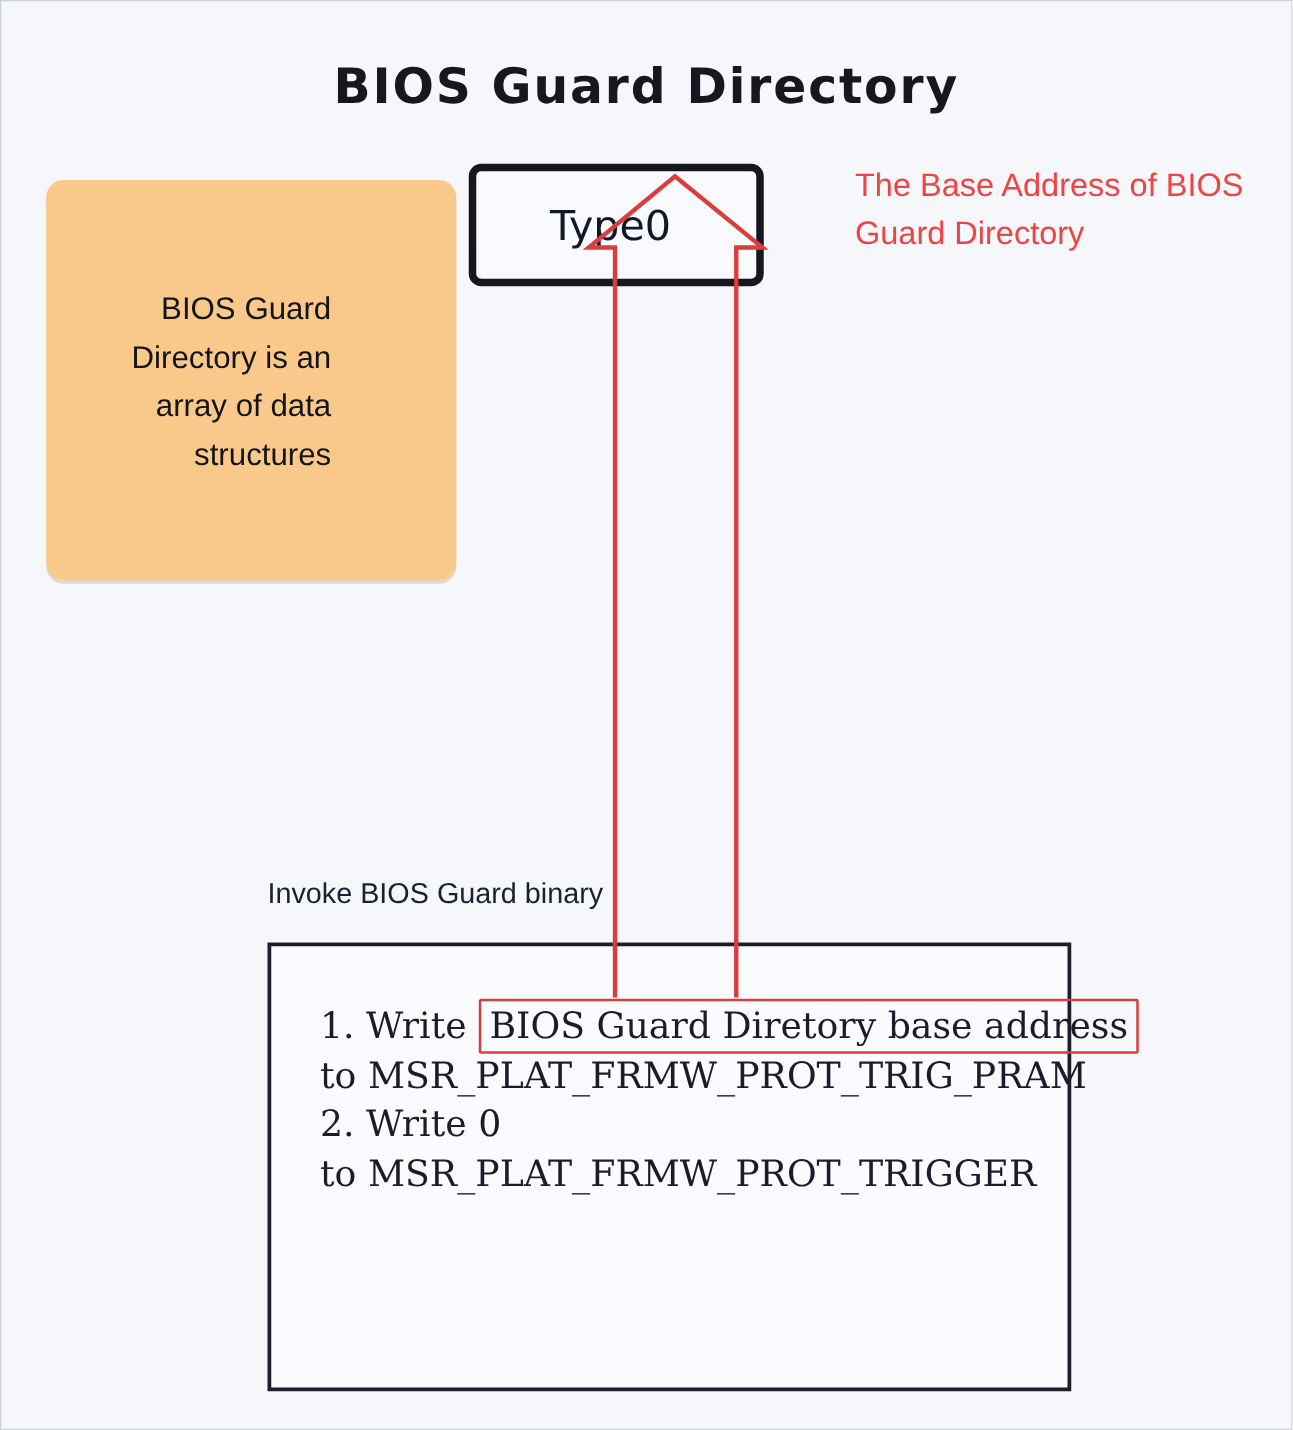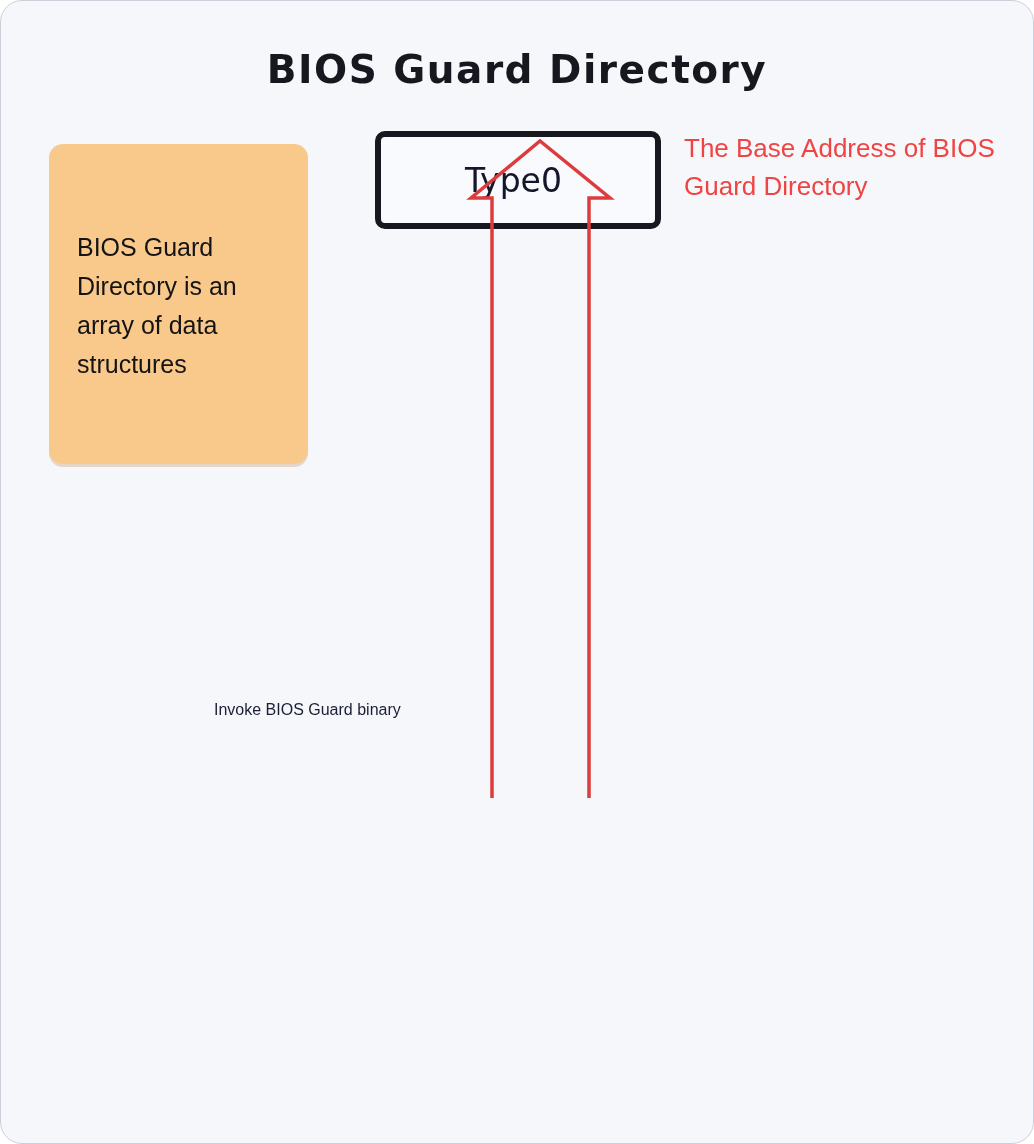--- a/index.html
+++ b/index.html
@@ -1,62 +1,63 @@
 <!DOCTYPE html>
 <html><head>
 <meta charset="utf-8">
 <style>
   html,body{margin:0;padding:0;background:#ffffff;}
   #canvas{
     position:relative;width:1032px;height:1142px;margin:0 auto;
-    background:#f5f7fb;border:1px solid #ccd0da;border-radius:22px;
+    background:#f5f7fb;border:1px solid #ccd0da;border-radius:0;
     overflow:hidden;font-family:"Liberation Sans",sans-serif;
   }
   .abs{position:absolute;}
 
   
   #title{
     left:0;right:0;top:46px;text-align:center;
     font-family:"DejaVu Sans",sans-serif;font-weight:bold;
     font-size:39px;letter-spacing:1.5px;color:#17181f;
   }
 
   
   #note-box{
-    left:48px;top:143px;width:259px;height:320px;
+    left:36px;top:143px;width:328px;height:320px;
     background:#f9c98c;border-radius:14px;box-sizing:border-box;
     box-shadow:0 3px 0 rgba(180,120,50,.25);
+    text-align:right;
   }
   #note-text{
     position:absolute;left:28px;top:84px;width:200px;
     font-size:25px;line-height:39px;color:#141414;
   }
 
   
   #directory{left:374px;top:130px;width:286px;}
   .dir-row{
-    box-sizing:border-box;width:286px;height:80px;margin-bottom:5px;
+    box-sizing:border-box;width:236px;height:80px;margin-bottom:5px;
     border:6px solid #17171f;border-radius:10px;background:#f8fafd;
     display:flex;align-items:center;justify-content:center;padding-left:43px;
   }
   .dir-row.first{height:98px;}
   .dir-row .lbl{
     font-family:"DejaVu Sans",sans-serif;font-size:33px;color:#14162a;
     transform:translateX(-26px);
   }
 
   
   #annotation{
     left:683px;top:128px;width:350px;
     font-size:26px;line-height:38px;color:#ef4444;
   }
 
   
   #invoke-label{
-    left:213px;top:700px;font-size:16px;color:#1c1f33;
+    left:213px;top:700px;font-size:23px;color:#1c1f33;
   }
 
   
   #bottom-box{
     left:213px;top:753px;width:643px;height:359px;box-sizing:border-box;
     background:#f9fbfe;border:3px solid #1d1d2b;
   }
   #bottom-text{
     position:absolute;left:39px;top:44px;
     font-family:"DejaVu Serif",serif;font-size:29px;line-height:39.5px;
@@ -84,18 +85,26 @@
   <div id="directory" class="abs">
     <div class="dir-row first">
       <span class="lbl">Type0</span>
     </div>
   </div>
 
   <div id="annotation" class="abs">The Base Address of BIOS Guard Directory</div>
 
   <div id="invoke-label" class="abs">Invoke BIOS Guard binary</div>
 
+  <div id="bottom-box" class="abs">
+    <div id="bottom-text">
+      <div><span>1. Write </span><span id="highlight-span">BIOS Guard Diretory base address</span></div>
+      <div>to MSR_PLAT_FRMW_PROT_TRIG_PRAM</div>
+      <div>2. Write 0</div>
+      <div>to MSR_PLAT_FRMW_PROT_TRIGGER</div>
+    </div>
+  </div>
 
   <svg id="arrow-svg" class="abs" viewBox="0 0 1032 1142" xmlns="http://www.w3.org/2000/svg">
     <polyline points="491,797 491,197 470,197 539,140 609,197 588,197 588,797" fill="none" stroke="#dd3c3c" stroke-width="3.5" stroke-linejoin="miter"></polyline>
   </svg>
 
 </div>
 
 </body></html>

